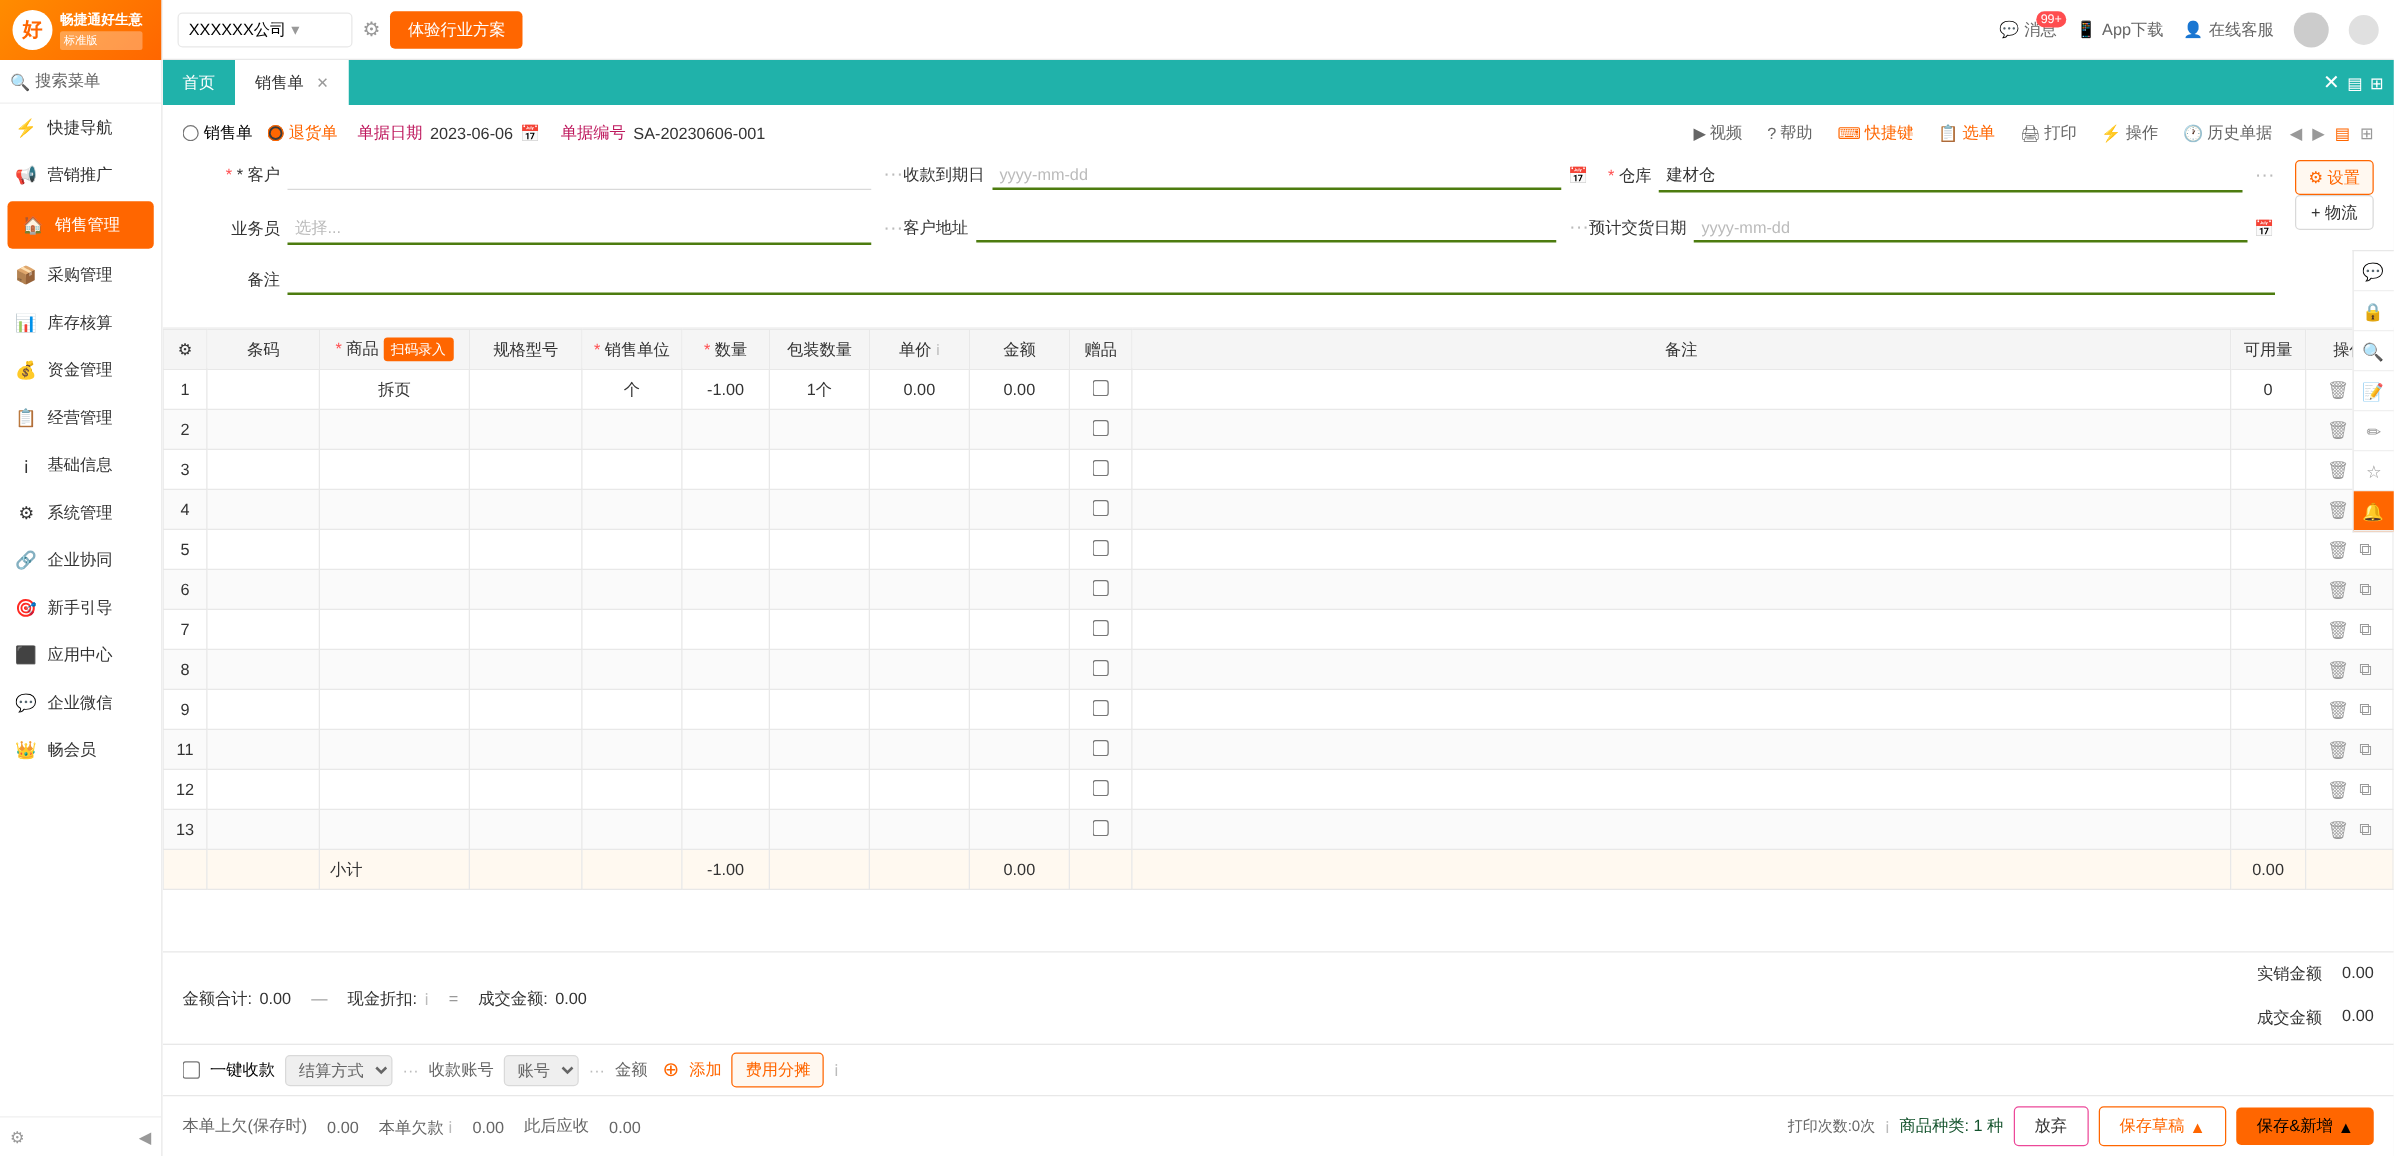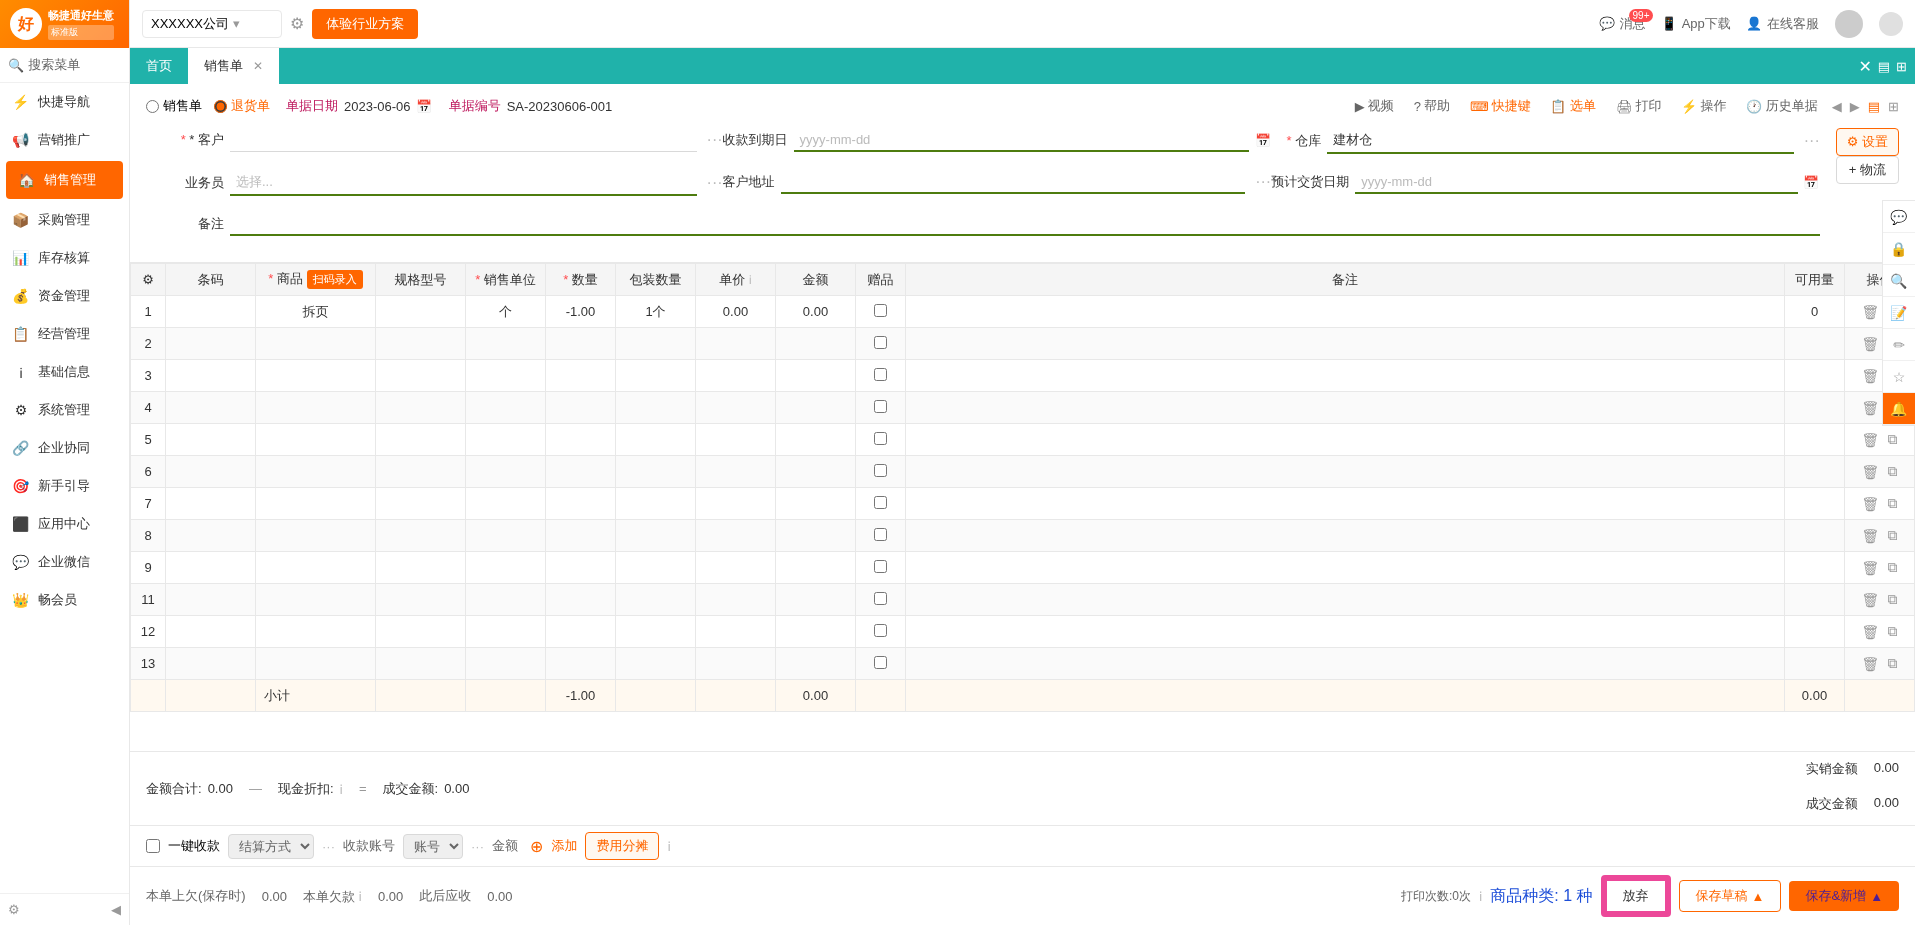--- a/index.html
+++ b/index.html
@@ -187,32 +187,32 @@
     }
 
     
     .bottom-bar {
       background: #fff; padding: 8px 16px; border-top: 1px solid #e8e8e8;
       display: flex; align-items: center; gap: 16px;
     }
     .bottom-info { display: flex; align-items: center; gap: 16px; flex: 1; color: #666; font-size: 12px; }
     .bottom-right { display: flex; align-items: center; gap: 8px; }
     .print-count { color: #666; font-size: 12px; }
-    .product-count { color: #1d4ed8; font-size: 16px; }
+    .product-count { color: #14532d; font-size: 13px; }
     .btn-discard {
-      border: 6px solid #ec4899; background: #fff; color: #333;
+      border: 1px solid #ec4899; background: #fff; color: #333;
       padding: 6px 16px; border-radius: 4px; cursor: pointer;
     }
     .btn-save-draft {
       border: 1px solid #ff6600; background: #fff; color: #ff6600;
       padding: 6px 16px; border-radius: 4px; cursor: pointer;
       display: flex; align-items: center; gap: 4px;
     }
     .btn-save-new {
-      background: #ff6600; color: #4c1d95; border: none;
+      background: #ff6600; color: #000000; border: none;
       padding: 6px 16px; border-radius: 4px; cursor: pointer;
       display: flex; align-items: center; gap: 4px;
     }
     .right-summary-row { display: flex; justify-content: space-between; gap: 16px; color: #333; margin-bottom: 4px; }
 
     
     .right-floating {
       position: fixed; right: 0; top: 200px;
       display: flex; flex-direction: column; background: #fff;
       border-left: 1px solid #e8e8e8; border-top: 1px solid #e8e8e8;

